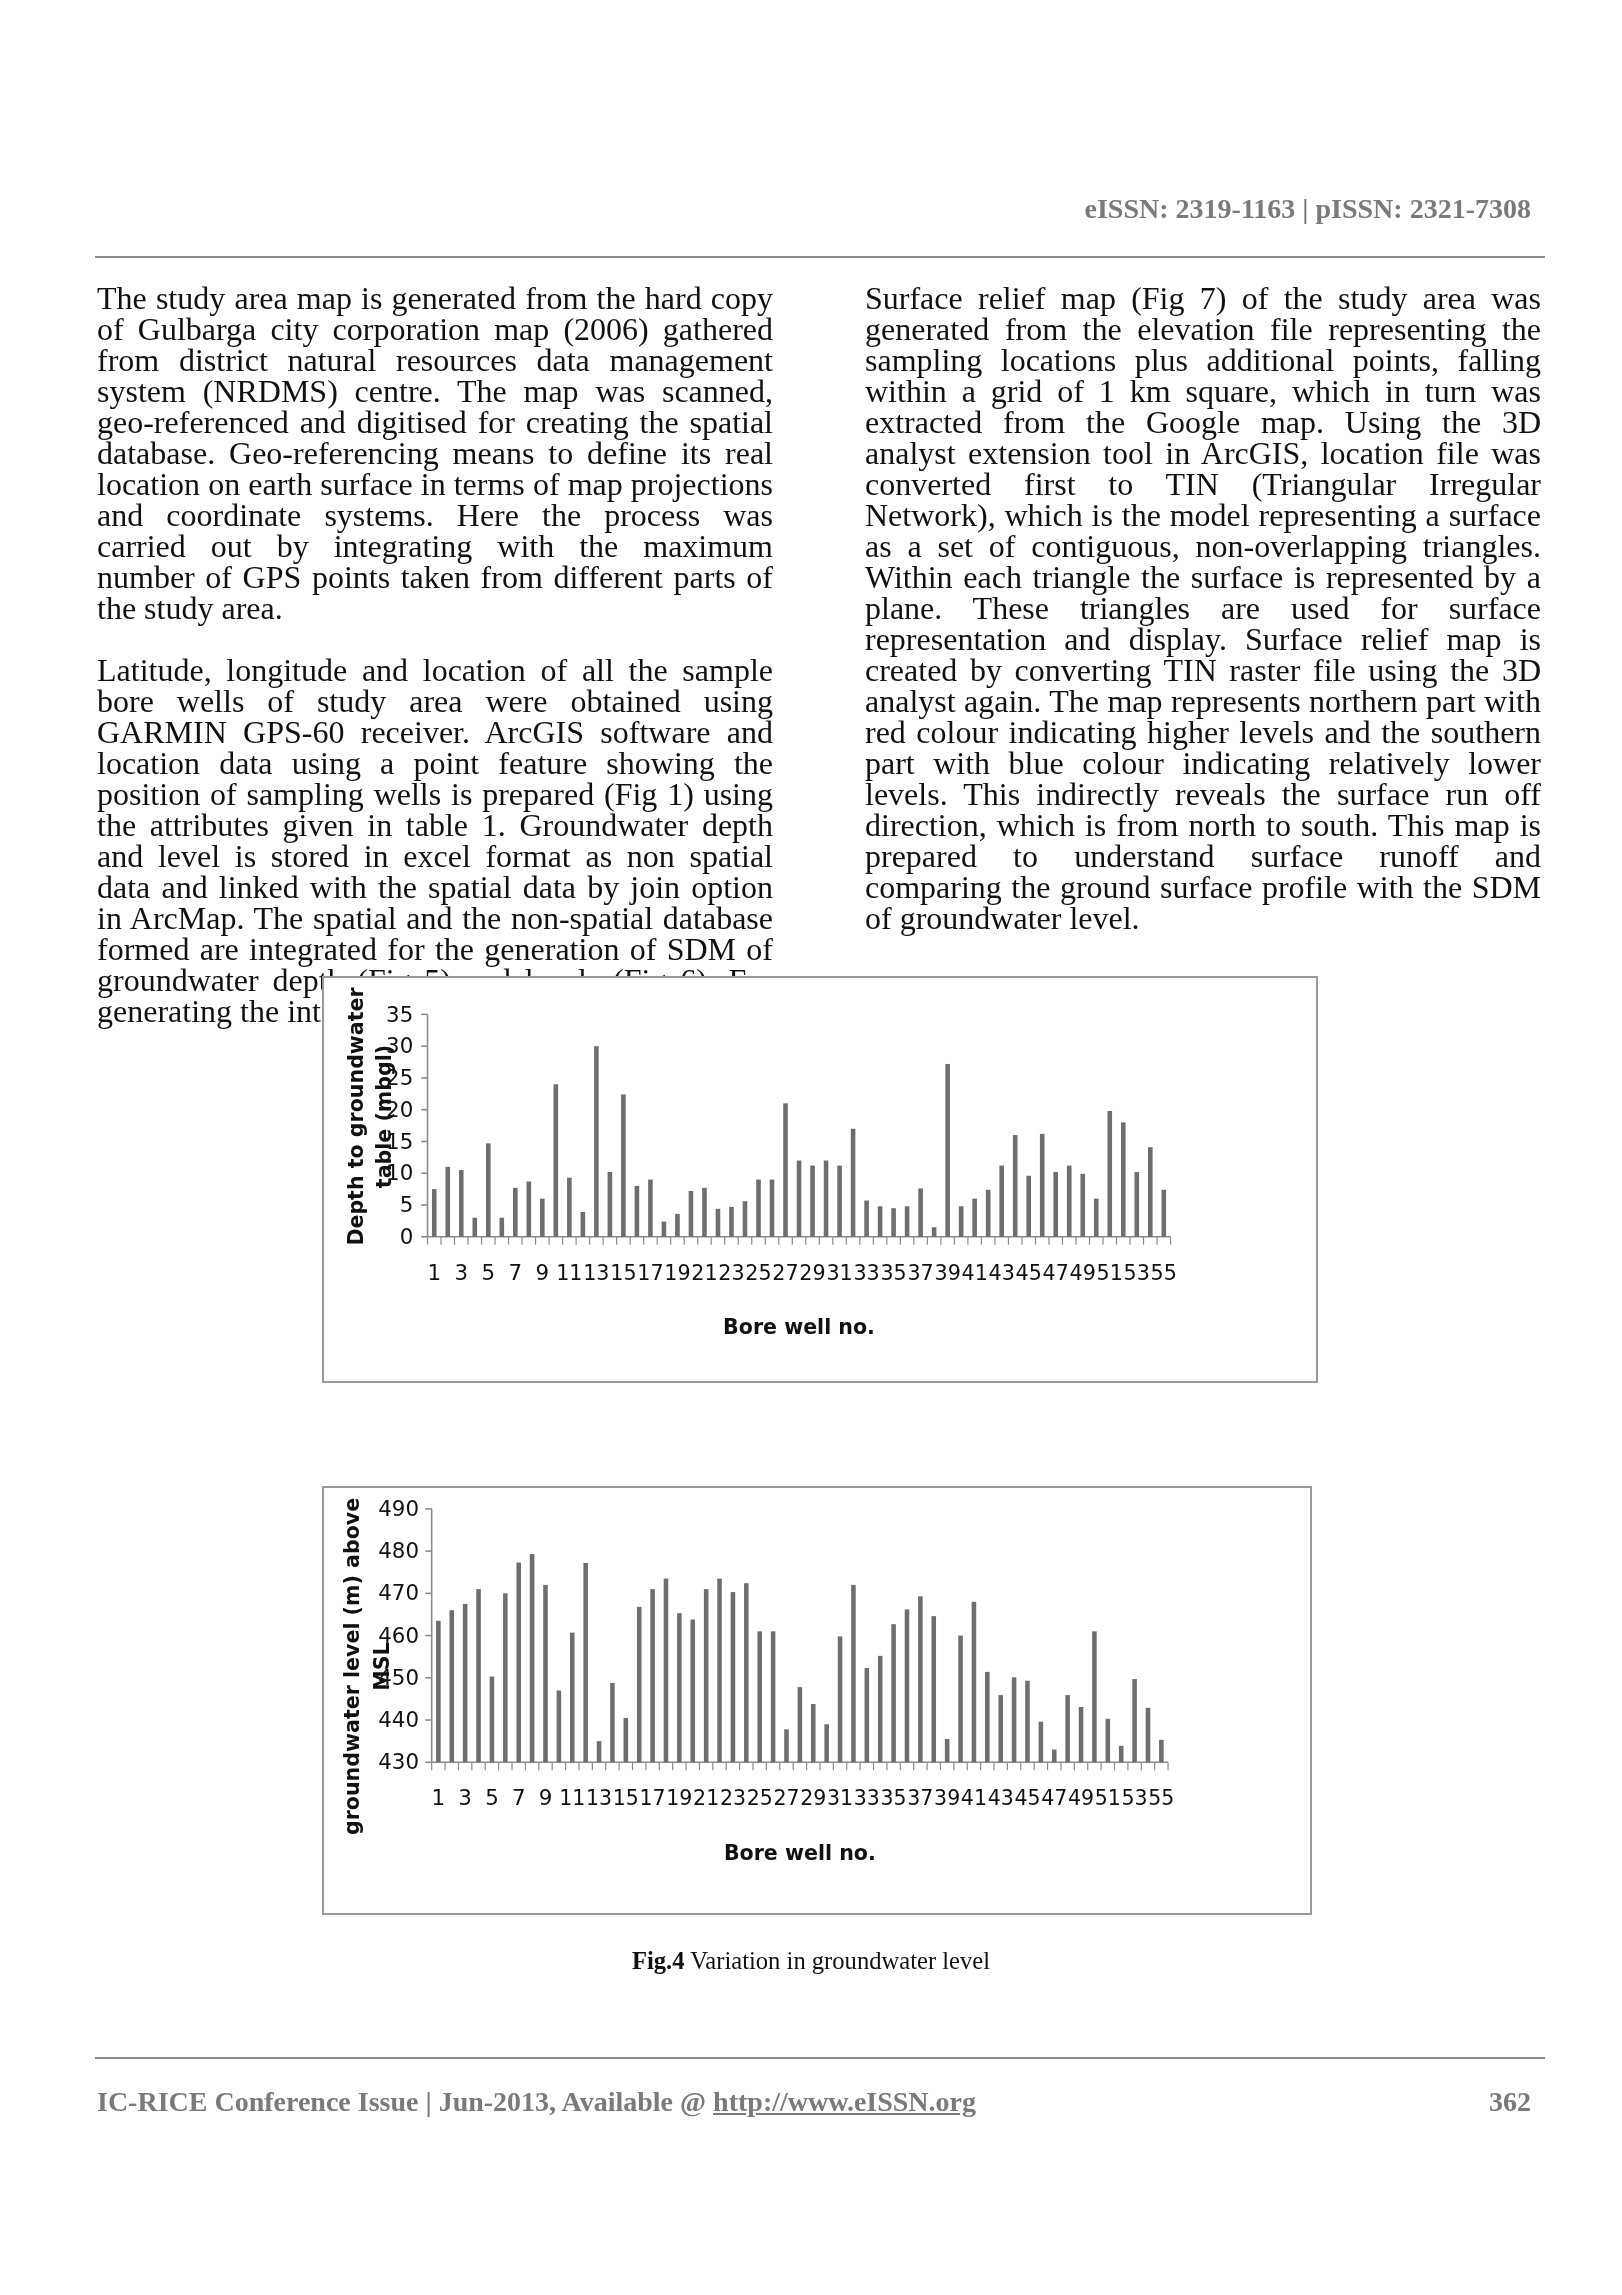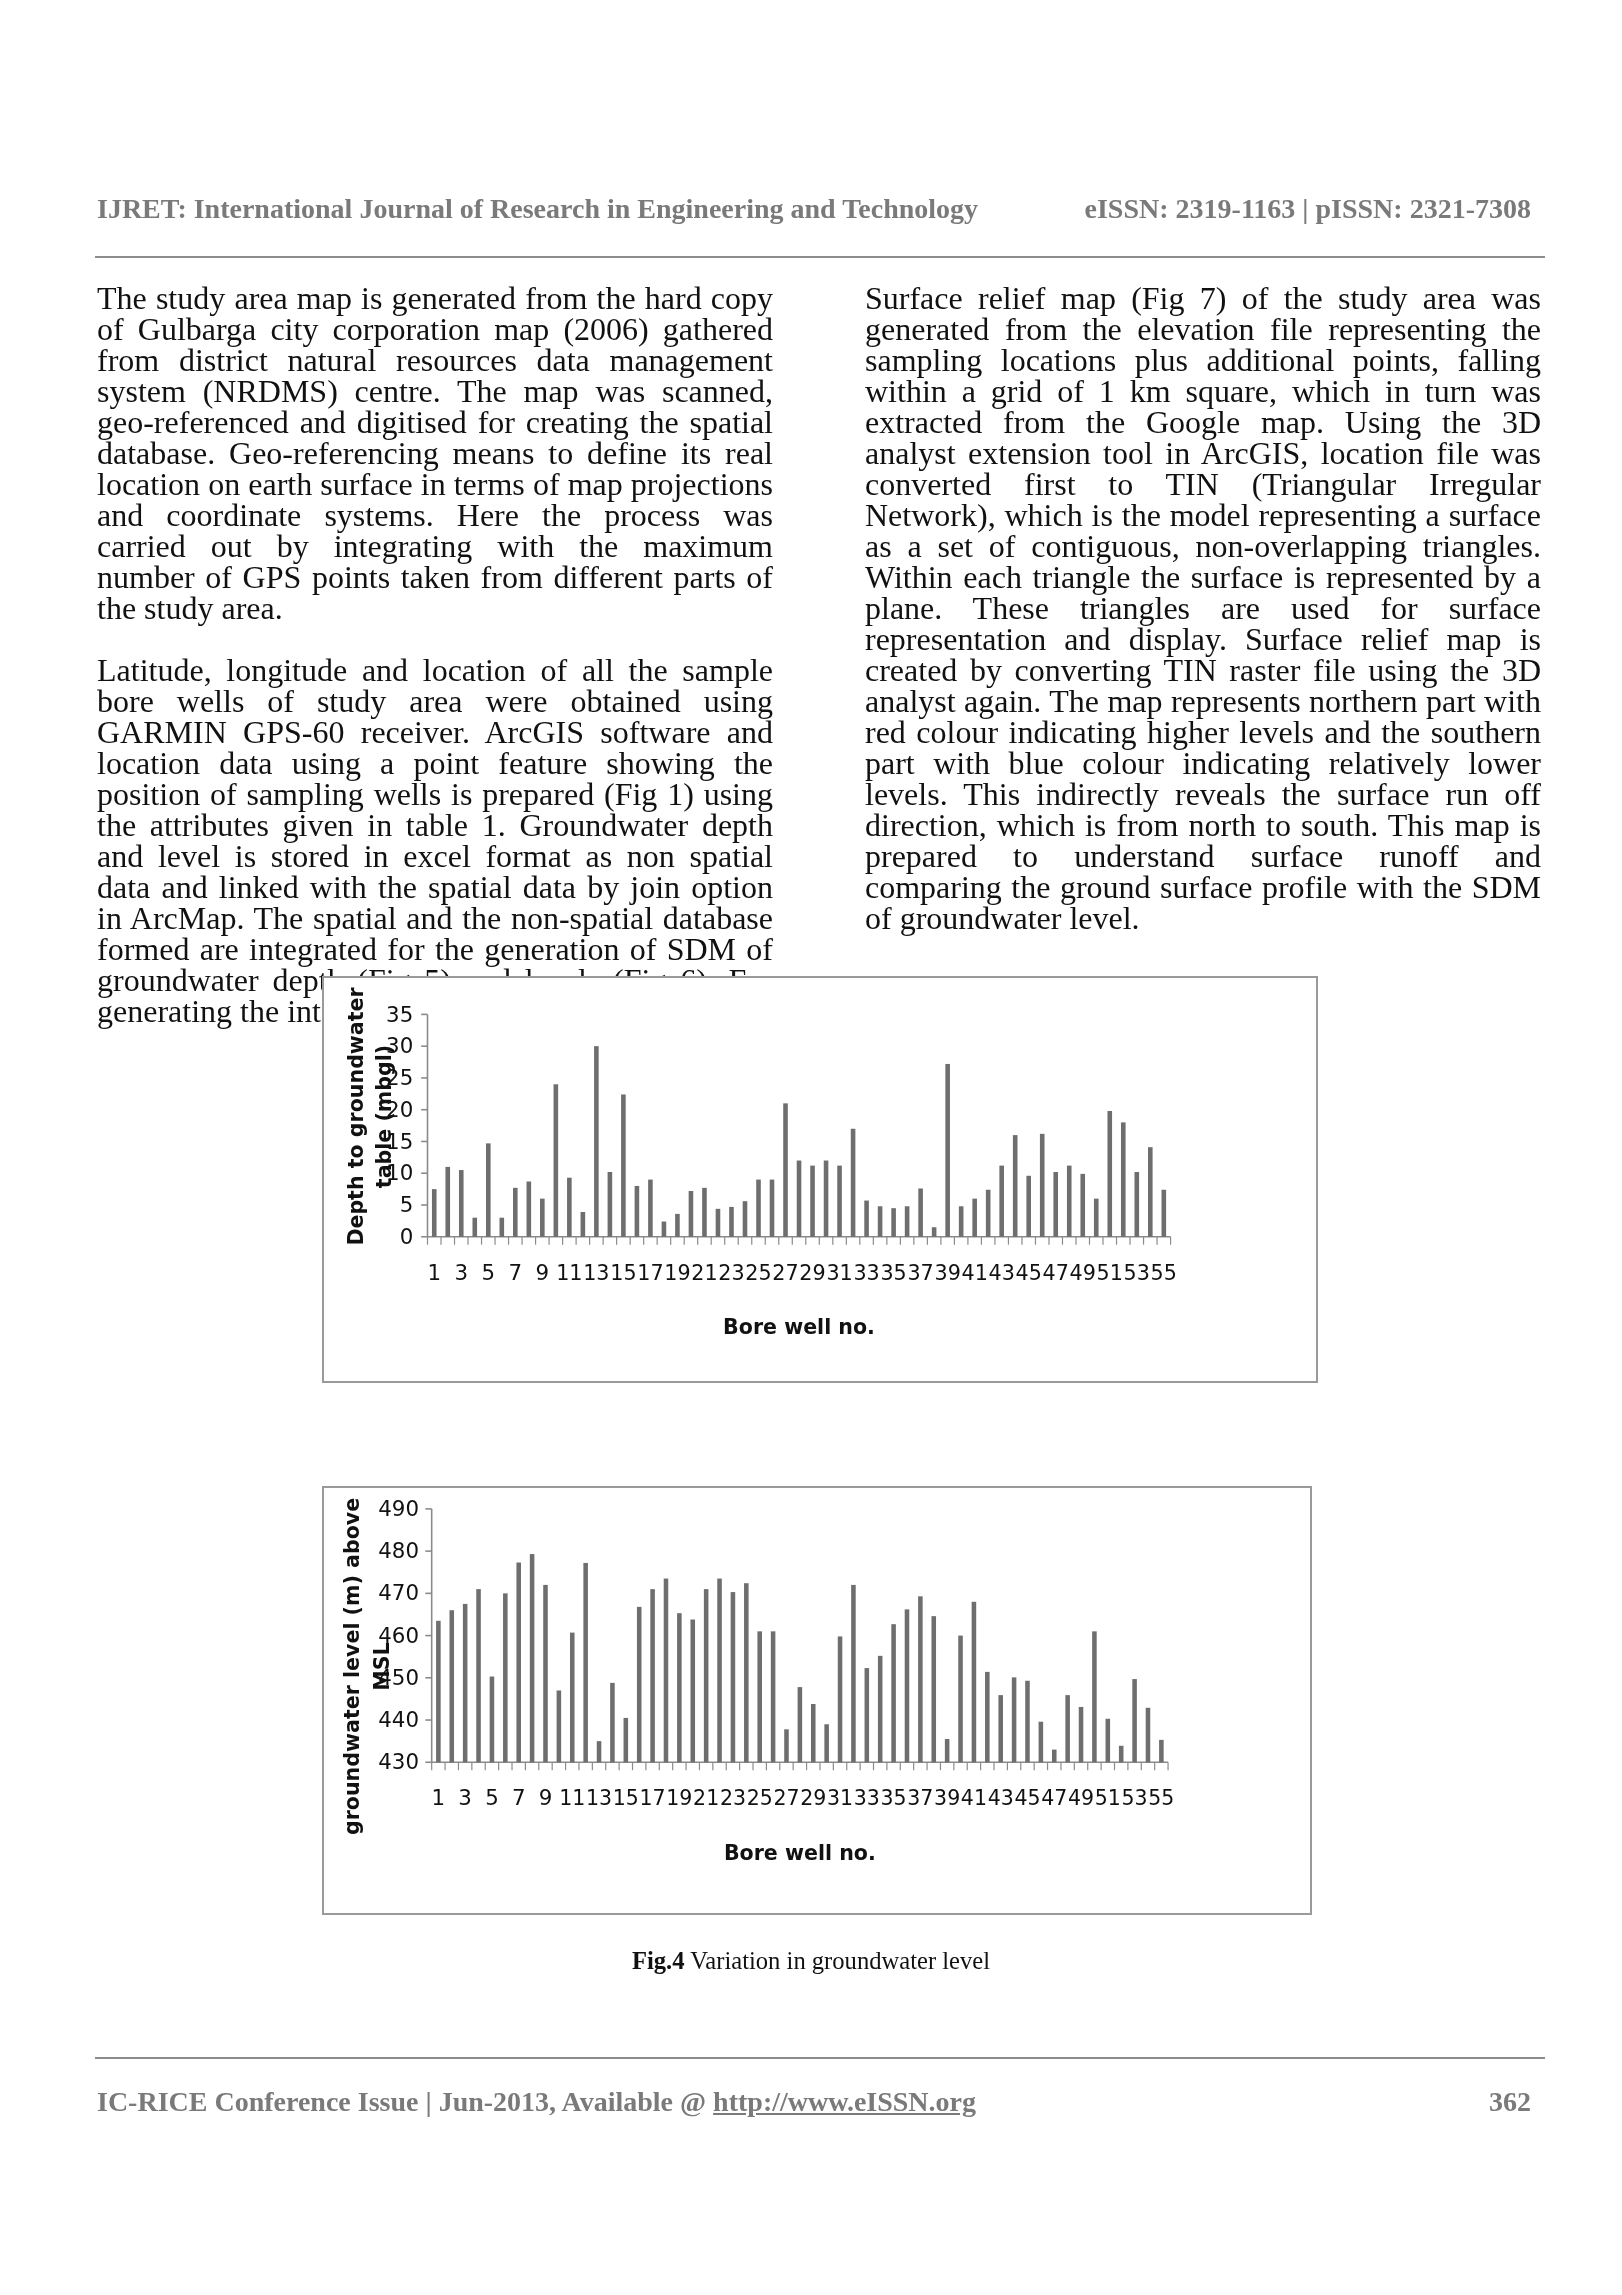--- a/index.html
+++ b/index.html
@@ -33,21 +33,20 @@
     font-size: 28px; font-weight: bold; color: #7a7a7a; white-space: nowrap; }
   .running-footer a { color: #7a7a7a; text-decoration: underline; }
   .running-footer .page-number { position: absolute; right: 0; top: 0; }
 
   .tick-label, .axis-title, .cat-label { font-family: "DejaVu Sans", "Liberation Sans", sans-serif; fill: #111; }
 </style>
 </head>
 <body>
 
 <div class="running-header">
-  <span>IJRET: International Journal of Research in Engineering and Technology</span>
   <span class="issn">eISSN: 2319-1163 | pISSN: 2321-7308</span>
 </div>
 <div class="rule top"></div>
 
 <div class="col left">
   <p>The study area map is generated from the hard copy of Gulbarga city corporation map (2006) gathered from district natural resources data management system (NRDMS) centre. The map was scanned, geo-referenced and digitised for creating the spatial database. Geo-referencing means to define its real location on earth surface in terms of map projections and coordinate systems. Here the process was carried out by integrating with the maximum number of GPS points taken from different parts of the study area.</p>
   <p>Latitude, longitude and location of all the sample bore wells of study area were obtained using GARMIN GPS-60 receiver. ArcGIS software and location data using a point feature showing the position of sampling wells is prepared (Fig 1) using the attributes given in table 1. Groundwater depth and level is stored in excel format as non spatial data and linked with the spatial data by join option in ArcMap. The spatial and the non-spatial database formed are integrated for the generation of SDM of groundwater depth (Fig 5) and levels (Fig 6). For generating the interpolation maps, inverse</p>
 </div>
 <div class="col right">
   <p>Surface relief map (Fig 7) of the study area was generated from the elevation file representing the sampling locations plus additional points, falling within a grid of 1 km square, which in turn was extracted from the Google map. Using the 3D analyst extension tool in ArcGIS, location file was converted first to TIN (Triangular Irregular Network), which is the model representing a surface as a set of contiguous, non-overlapping triangles. Within each triangle the surface is represented by a plane. These triangles are used for surface representation and display. Surface relief map is created by converting TIN raster file using the 3D analyst again. The map represents northern part with red colour indicating higher levels and the southern part with blue colour indicating relatively lower levels. This indirectly reveals the surface run off direction, which is from north to south. This map is prepared to understand surface runoff and comparing the ground surface profile with the SDM of groundwater level.</p>

